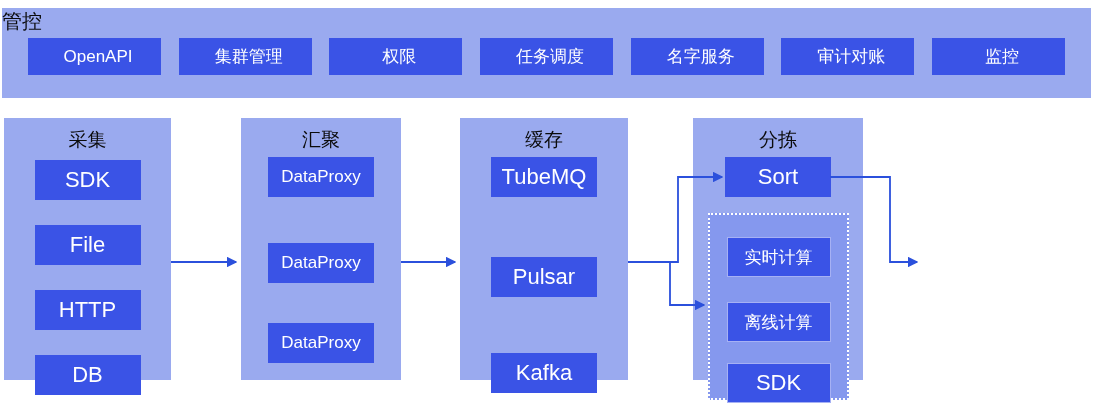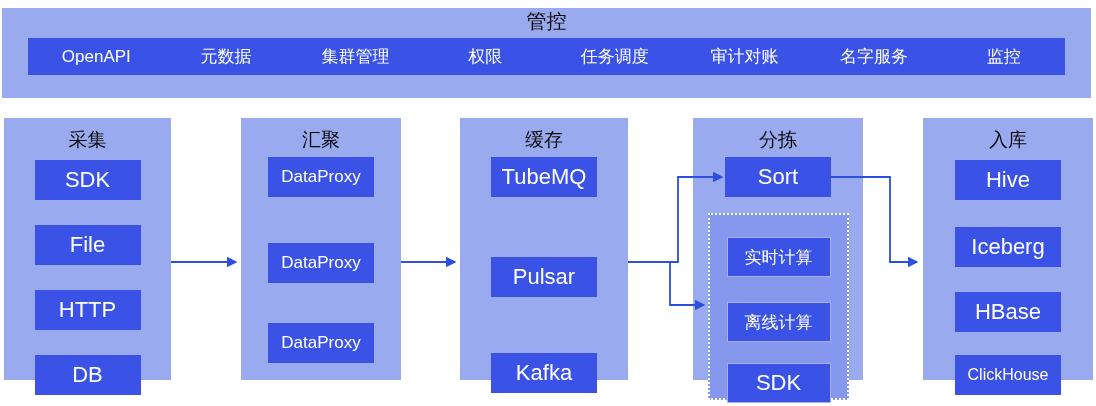--- a/index.html
+++ b/index.html
@@ -13,21 +13,20 @@
   }
 
   
   .top-panel {
     position: absolute;
     left: 2px; top: 8px;
     width: 1089px; height: 90px;
     background: var(--panel-bg);
   }
   .panel-title {
-    text-align: center;
     font-size: 20px;
     line-height: 26px;
     color: var(--heading-text);
   }
   .top-buttons {
     position: absolute;
     left: 0; top: 30px;
     width: 100%;
     padding: 0 26px;
     box-sizing: border-box;
@@ -102,26 +101,25 @@
 </style>
 </head>
 <body>
 
 <div class="canvas">
 
   <section class="top-panel">
     <div class="panel-title">管控</div>
     <div class="top-buttons">
       <div class="tbtn">OpenAPI</div>
-      <div class="tbtn">元数据</div>
       <div class="tbtn">集群管理</div>
       <div class="tbtn">权限</div>
       <div class="tbtn">任务调度</div>
+      <div class="tbtn">名字服务</div>
       <div class="tbtn">审计对账</div>
-      <div class="tbtn">名字服务</div>
       <div class="tbtn">监控</div>
     </div>
   </section>
 
   <section class="col" style="left:4px;width:167px">
     <div class="col-title">采集</div>
     <div class="node" style="top:42px">SDK</div>
     <div class="node" style="top:107px">File</div>
     <div class="node" style="top:172px">HTTP</div>
     <div class="node" style="top:237px">DB</div>
@@ -144,27 +142,20 @@
   <section class="col" style="left:693px;width:170px">
     <div class="col-title">分拣</div>
     <div class="node" style="top:39px">Sort</div>
     <div class="dashed-group">
       <div class="node sm bordered" style="top:10px">实时计算</div>
       <div class="node sm bordered" style="top:75px">离线计算</div>
       <div class="node bordered" style="top:136px">SDK</div>
     </div>
   </section>
 
-  <section class="col" style="left:923px;width:170px">
-    <div class="col-title">入库</div>
-    <div class="node" style="top:42px">Hive</div>
-    <div class="node" style="top:109px">Iceberg</div>
-    <div class="node" style="top:174px">HBase</div>
-    <div class="node xs" style="top:237px">ClickHouse</div>
-  </section>
 
   <svg class="connectors" viewBox="0 0 1096 406" xmlns="http://www.w3.org/2000/svg">
     <defs>
       <marker id="ah" markerWidth="6" markerHeight="6" refX="5.2" refY="3" orient="auto">
         <path d="M0,0 L6,3 L0,6 Z"></path>
       </marker>
     </defs>
     <path class="edge" d="M171,262 H236" marker-end="url(#ah)"></path>
     <path class="edge" d="M401,262 H455" marker-end="url(#ah)"></path>
     <path class="edge" d="M628,262 H678 V177 H722" marker-end="url(#ah)"></path>

